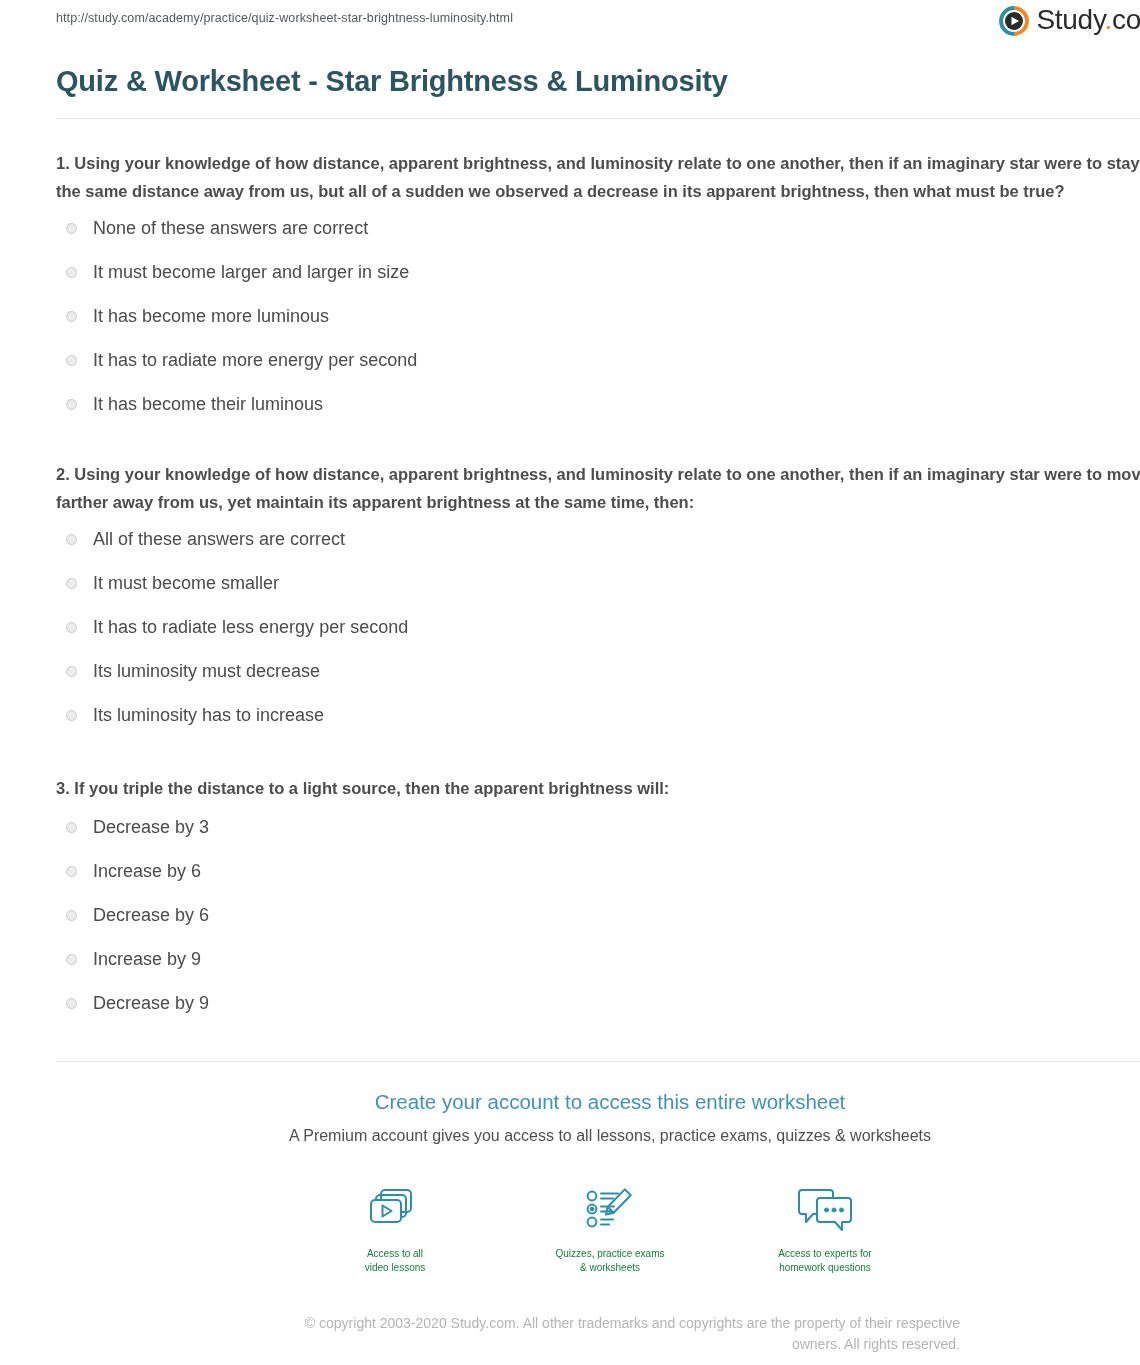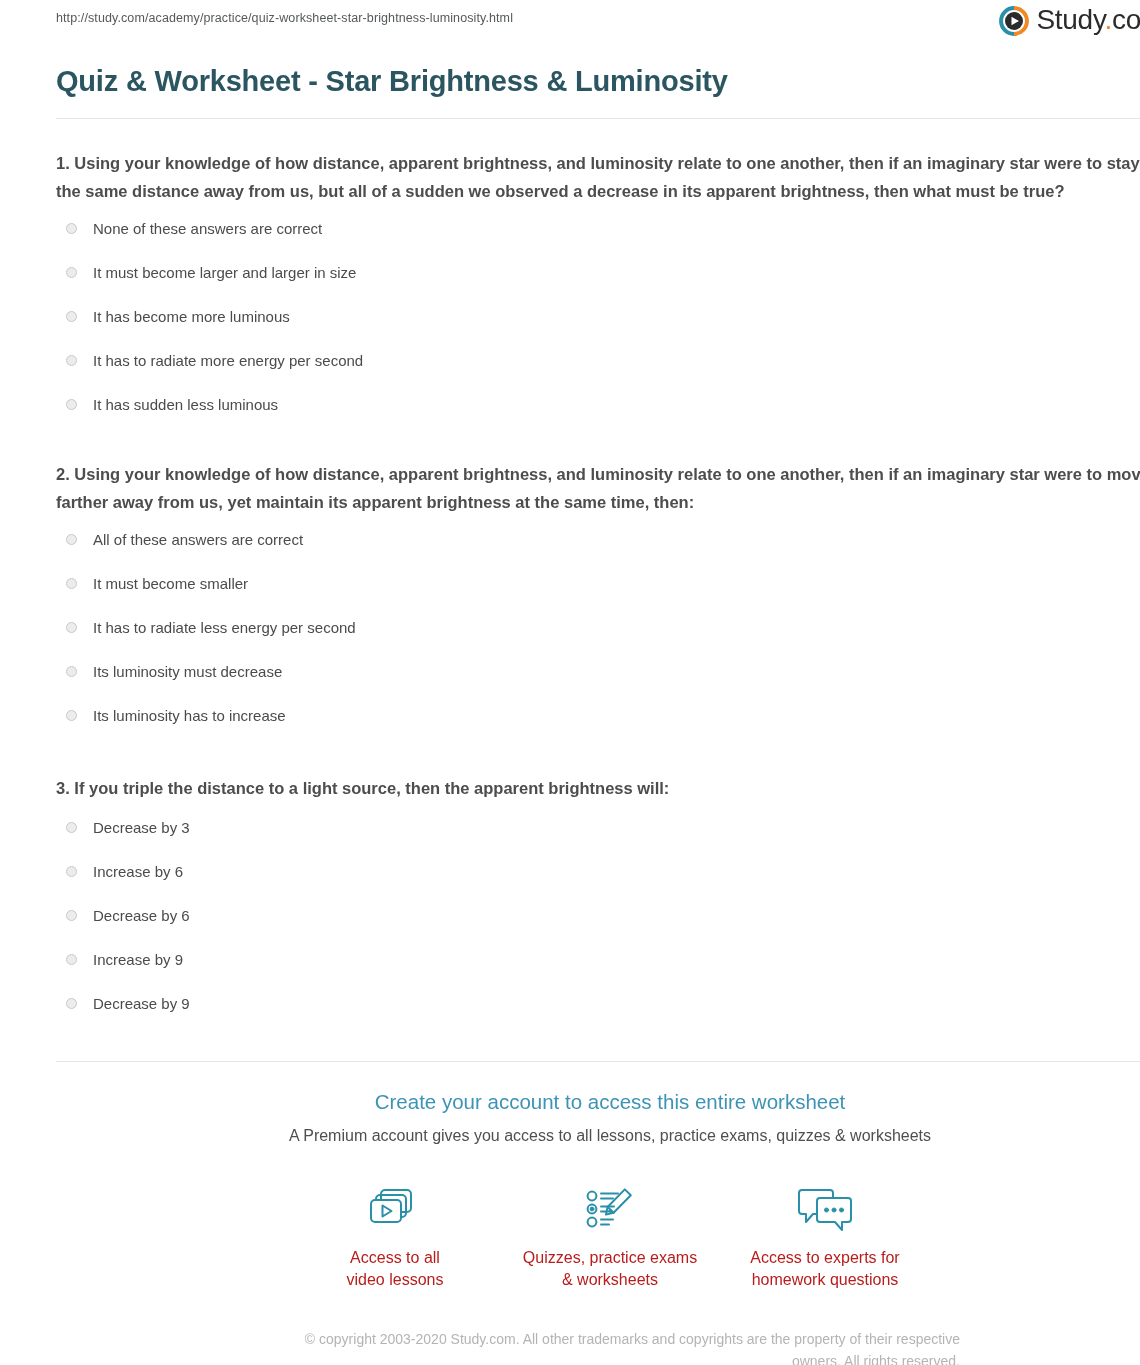--- a/index.html
+++ b/index.html
@@ -110,21 +110,21 @@
     width: 11px;
     height: 11px;
     box-sizing: border-box;
     border-radius: 50%;
     background: #ececec;
     border: 1px solid #c9c9c9;
     margin: 4px 16px 0 10px;
     flex: 0 0 auto;
   }
   .option-label {
-    font-size: 15px;
+    font-size: 18px;
     color: #4b4b4b;
     line-height: 1.3;
   }
 
   
   #q1 .options { margin-top: 10px; }
   #q2 .options { margin-top: 10px; }
   #q3 .options { margin-top: 12px; }
   .option { height: 26px; padding: 0; align-items: center; margin-bottom: 18px; }
   .option:last-child { margin-bottom: 0; }
@@ -170,22 +170,22 @@
   }
   .feature-icon {
     height: 58px;
     display: flex;
     align-items: center;
     justify-content: center;
   }
   .feature-icon svg { display: block; }
   .feature-label {
     margin-top: 8px;
-    font-size: 16px;
-    color: #b91c1c;
+    font-size: 10px;
+    color: #15803d;
     line-height: 1.38;
     white-space: pre-line;
   }
   .copyright {
     margin: 38px auto 0 auto;
     width: 700px;
     text-align: right;
     font-size: 14px;
     color: #b4b4b4;
     line-height: 1.55;
@@ -233,21 +233,21 @@
         <li class="option">
           <span class="radio"></span>
           <span class="option-label">It has become more luminous</span>
         </li>
         <li class="option">
           <span class="radio"></span>
           <span class="option-label">It has to radiate more energy per second</span>
         </li>
         <li class="option">
           <span class="radio"></span>
-          <span class="option-label">It has sudden less luminous</span>
+          <span class="option-label">It has become their luminous</span>
         </li>
       </ul>
     </div>
 
     <div class="question-block" id="q2">
       <p class="question-text">2. Using your knowledge of how distance, apparent brightness, and luminosity relate to one another, then if an imaginary star were to move farther away from us, yet maintain its apparent brightness at the same time, then:</p>
       <ul class="options">
         <li class="option">
           <span class="radio"></span>
           <span class="option-label">All of these answers are correct</span>

